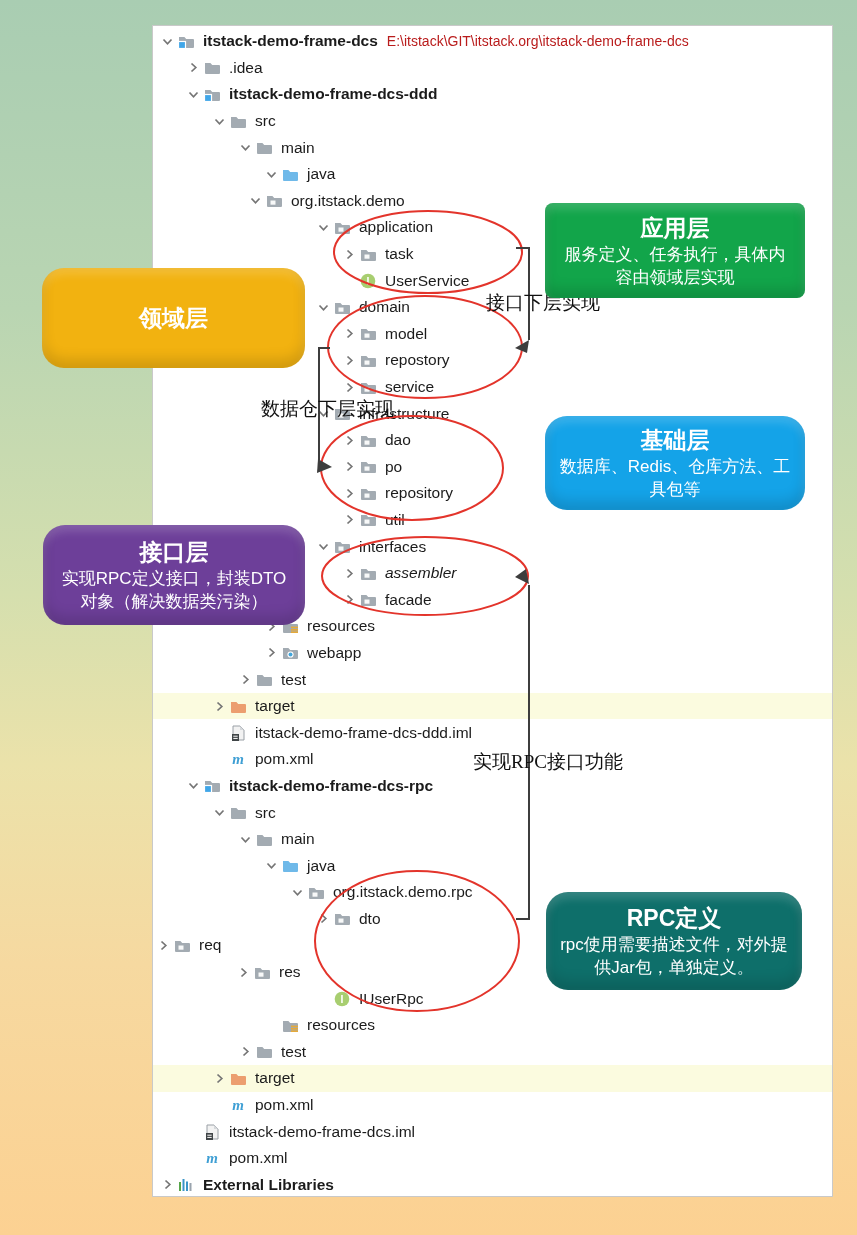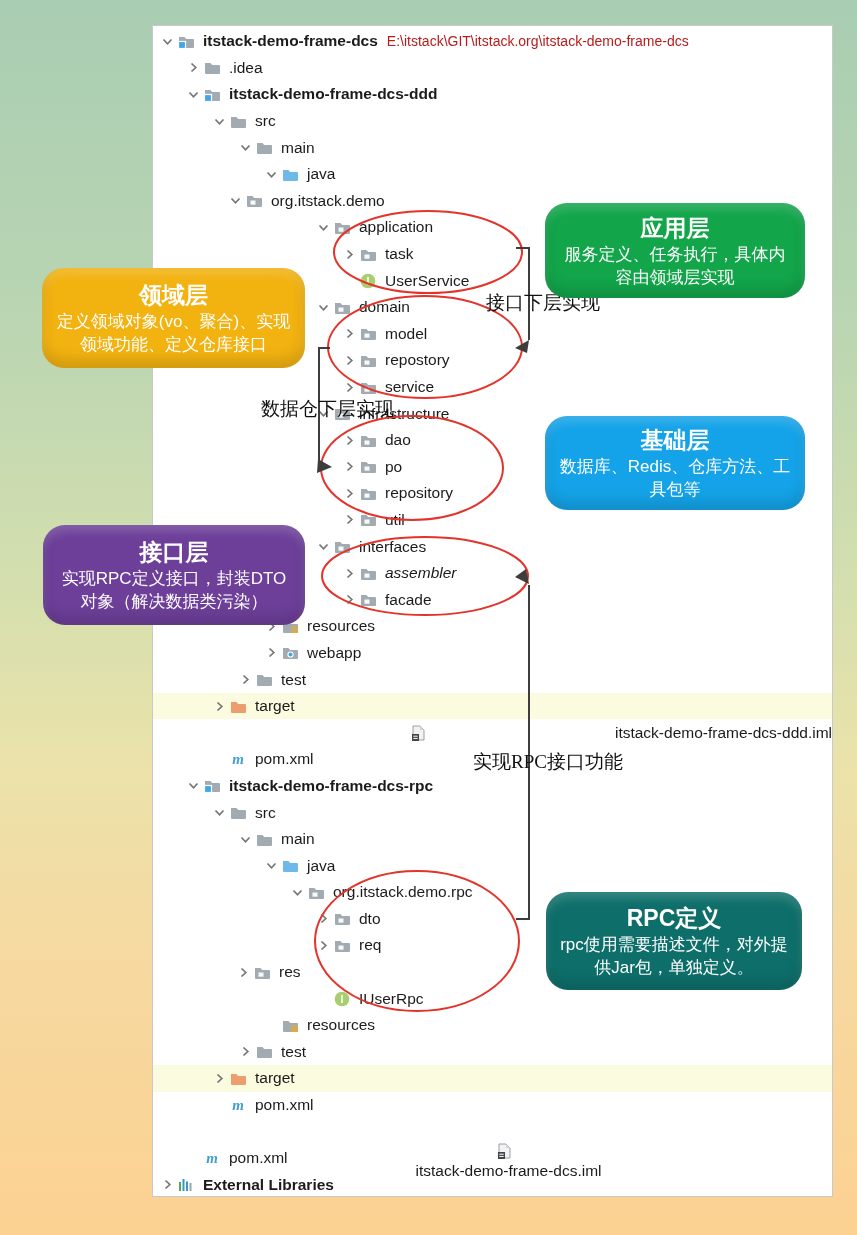--- a/index.html
+++ b/index.html
@@ -35,21 +35,21 @@
   #lab3{left:473px;top:749px;}
   
   .callout{
     position:absolute;border-radius:22px;color:#fff;text-align:center;
     box-shadow:inset 0 -8px 14px rgba(0,0,0,.14), inset 0 6px 10px rgba(255,255,255,.18);
     display:flex;flex-direction:column;justify-content:center;box-sizing:border-box;
     padding:4px 2px;
   }
   .callout .t{font-size:23px;font-weight:700;line-height:30px;}
   .callout .d{font-size:17px;line-height:23px;white-space:pre-line;}
-  .co0{left:545px;top:203px;width:260px;height:95px;}
+  .co0{left:545px;top:203px;width:260px;height:95px;border-radius:8px;}
   .co1{left:42px; top:268px;width:263px;height:100px;}
   .co2{left:545px;top:416px;width:260px;height:94px;}
   .co3{left:43px; top:525px;width:262px;height:100px;}
   .co4{left:546px;top:892px;width:256px;height:98px;}
 </style>
 </head>
 <body>
 
 <div id="panel">
   <div id="tree">
@@ -127,21 +127,21 @@
             <polyline points="1.5,3.5 5.5,7.8 9.5,3.5" fill="none" stroke="#757575" stroke-width="1.7"></polyline>
           </svg>
         </span>
         <span class="ticon">
           <svg width="17" height="15" viewBox="0 0 17 15">
             <path d="M1 3 h5.4 l1.8 2 H15 a1 1 0 0 1 1 1 v7 a1 1 0 0 1 -1 1 H2 a1 1 0 0 1 -1 -1 z" fill="#6fb9e9"></path>
           </svg>
         </span>
         <span class="lbl">java</span>
       </div>
-      <div class="row" style="padding-left: 72px;">
+      <div class="row" style="padding-left: 92px;">
         <span class="chev">
           <svg width="11" height="11" viewBox="0 0 11 11">
             <polyline points="1.5,3.5 5.5,7.8 9.5,3.5" fill="none" stroke="#757575" stroke-width="1.7"></polyline>
           </svg>
         </span>
         <span class="ticon">
           <svg width="17" height="15" viewBox="0 0 17 15">
             <path d="M1 3 h5.4 l1.8 2 H15 a1 1 0 0 1 1 1 v7 a1 1 0 0 1 -1 1 H2 a1 1 0 0 1 -1 -1 z" fill="#a3abb2"></path>
             <rect x="4.5" y="7.5" width="5" height="4.2" fill="#ffffff" opacity="0.92"></rect>
           </svg>
@@ -406,21 +406,21 @@
             <polyline points="3.5,1.5 7.8,5.5 3.5,9.5" fill="none" stroke="#757575" stroke-width="1.7"></polyline>
           </svg>
         </span>
         <span class="ticon">
           <svg width="17" height="15" viewBox="0 0 17 15">
             <path d="M1 3 h5.4 l1.8 2 H15 a1 1 0 0 1 1 1 v7 a1 1 0 0 1 -1 1 H2 a1 1 0 0 1 -1 -1 z" fill="#ec9e6f"></path>
           </svg>
         </span>
         <span class="lbl">target</span>
       </div>
-      <div class="row" style="padding-left: 56px; justify-content: space-between;">
+      <div class="row" style="padding-left: 56px;">
         <span class="chev"></span>
         <span class="ticon">
           <svg width="16" height="16" viewBox="0 0 16 16">
             <path d="M3 1 h7 l4 4 v10 H3 z" fill="#f2f2f2" stroke="#9aa0a6" stroke-width="1"></path>
             <path d="M10 1 l4 4 h-4 z" fill="#d5d8db"></path>
             <rect x="2" y="9" width="7" height="7" fill="#404547"></rect>
             <line x1="3.3" y1="11.2" x2="7.7" y2="11.2" stroke="#ffffff"></line>
             <line x1="3.3" y1="13.4" x2="7.7" y2="13.4" stroke="#ffffff"></line>
           </svg>
         </span>
@@ -509,21 +509,21 @@
           </svg>
         </span>
         <span class="ticon">
           <svg width="17" height="15" viewBox="0 0 17 15">
             <path d="M1 3 h5.4 l1.8 2 H15 a1 1 0 0 1 1 1 v7 a1 1 0 0 1 -1 1 H2 a1 1 0 0 1 -1 -1 z" fill="#a3abb2"></path>
             <rect x="4.5" y="7.5" width="5" height="4.2" fill="#ffffff" opacity="0.92"></rect>
           </svg>
         </span>
         <span class="lbl">dto</span>
       </div>
-      <div class="row" style="padding-left: 160px;">
+      <div class="row" style="">
         <span class="chev">
           <svg width="11" height="11" viewBox="0 0 11 11">
             <polyline points="3.5,1.5 7.8,5.5 3.5,9.5" fill="none" stroke="#757575" stroke-width="1.7"></polyline>
           </svg>
         </span>
         <span class="ticon">
           <svg width="17" height="15" viewBox="0 0 17 15">
             <path d="M1 3 h5.4 l1.8 2 H15 a1 1 0 0 1 1 1 v7 a1 1 0 0 1 -1 1 H2 a1 1 0 0 1 -1 -1 z" fill="#a3abb2"></path>
             <rect x="4.5" y="7.5" width="5" height="4.2" fill="#ffffff" opacity="0.92"></rect>
           </svg>
@@ -596,21 +596,21 @@
       </div>
       <div class="row" style="padding-left: 56px;">
         <span class="chev"></span>
         <span class="ticon">
           <svg width="16" height="16" viewBox="0 0 16 16">
             <text x="8" y="13" font-size="15" font-style="italic" font-weight="bold" fill="#3f9fd4" text-anchor="middle" font-family="Liberation Serif, serif">m</text>
           </svg>
         </span>
         <span class="lbl">pom.xml</span>
       </div>
-      <div class="row" style="padding-left: 30px; flex-direction: column;">
+      <div class="row" style="padding-left: 30px;">
         <span class="chev"></span>
         <span class="ticon">
           <svg width="16" height="16" viewBox="0 0 16 16">
             <path d="M3 1 h7 l4 4 v10 H3 z" fill="#f2f2f2" stroke="#9aa0a6" stroke-width="1"></path>
             <path d="M10 1 l4 4 h-4 z" fill="#d5d8db"></path>
             <rect x="2" y="9" width="7" height="7" fill="#404547"></rect>
             <line x1="3.3" y1="11.2" x2="7.7" y2="11.2" stroke="#ffffff"></line>
             <line x1="3.3" y1="13.4" x2="7.7" y2="13.4" stroke="#ffffff"></line>
           </svg>
         </span>
@@ -662,22 +662,20 @@
 <div id="lab2" class="conn-label">数据仓下层实现</div>
 <div id="lab3" class="conn-label">实现RPC接口功能</div>
 
 <div class="callout co0" style="background: rgb(18, 165, 74);">
   <div class="t">应用层</div>
   <div class="d">服务定义、任务执行，具体内
 容由领域层实现</div>
 </div>
 <div class="callout co1" style="background: rgb(242, 178, 16);">
   <div class="t">领域层</div>
-  <div class="d">定义领域对象(vo、聚合)、实现
-领域功能、定义仓库接口</div>
 </div>
 <div class="callout co2" style="background: rgb(20, 163, 232);">
   <div class="t">基础层</div>
   <div class="d">数据库、Redis、仓库方法、工
 具包等</div>
 </div>
 <div class="callout co3" style="background: rgb(109, 63, 153);">
   <div class="t">接口层</div>
   <div class="d">实现RPC定义接口，封装DTO
 对象（解决数据类污染）</div>

